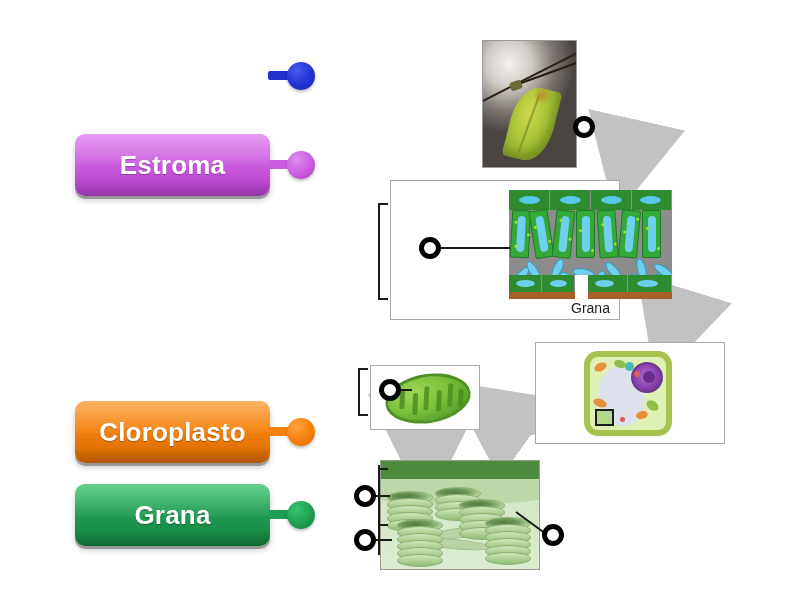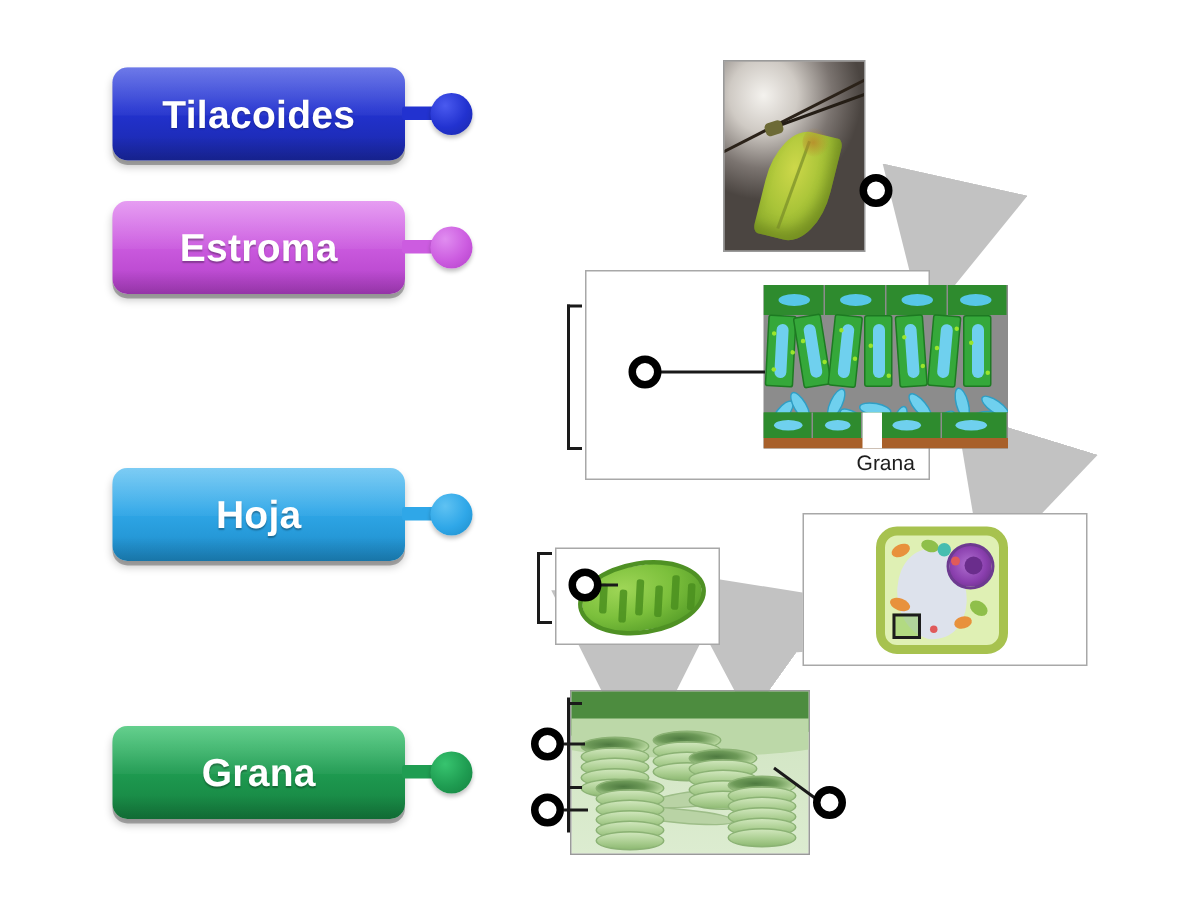--- a/index.html
+++ b/index.html
@@ -184,44 +184,41 @@
   .bracket{position:absolute;border:2px solid #1a1a1a;border-right:none;box-sizing:border-box;}
 </style>
 </head>
 <body>
 
 <div id="stage">
 
   <div class="labels">
 
     <div class="label-row" style="top:45px">
-      <div class="label-chip" style="background:linear-gradient(180deg,#3a4ae0 0%,#2232d0 45%,#1a28a8 100%);">
-        <span class="label-text">Tilacoides</span>
-      </div>
       <div class="connector" style="background:#2232d0"></div>
       <div class="knob" style="background:radial-gradient(circle at 35% 30%, #4a5aef 0%, #2232d0 55%, #1a28a8 100%)"></div>
     </div>
 
     <div class="label-row" style="top:134px">
       <div class="label-chip" style="background:linear-gradient(180deg,#dd7bee 0%,#cc5ce0 45%,#b23fc8 100%);text-align:center;">
         <span class="label-text">Estroma</span>
       </div>
       <div class="connector" style="background:#cc5ce0"></div>
       <div class="knob" style="background:radial-gradient(circle at 35% 30%, #e08df0 0%, #cc5ce0 55%, #b23fc8 100%)"></div>
     </div>
 
 
-    <div class="label-row" style="top:312px">
-      <div class="label-chip" style="background:linear-gradient(180deg,#4fbaf0 0%,#2fa7e8 45%,#1d8cc9 100%);">
-        <span class="label-text">Hoja</span>
-      </div>
-      <div class="connector" style="background:#2fa7e8"></div>
-      <div class="knob" style="background:radial-gradient(circle at 35% 30%, #5fc2f2 0%, #2fa7e8 55%, #1d8cc9 100%)"></div>
-    </div>
-
+
+    <div class="label-row" style="top:401px">
+      <div class="label-chip" style="background:linear-gradient(180deg,#fb9a2e 0%,#f5810c 45%,#d46800 100%);">
+        <span class="label-text">Cloroplasto</span>
+      </div>
+      <div class="connector" style="background:#f5810c"></div>
+      <div class="knob" style="background:radial-gradient(circle at 35% 30%, #ffa33c 0%, #f5810c 55%, #d46800 100%)"></div>
+    </div>
 
     <div class="label-row" style="top:484px">
       <div class="label-chip" style="background:linear-gradient(180deg,#2fbf66 0%,#1f9d52 45%,#15803f 100%);">
         <span class="label-text">Grana</span>
       </div>
       <div class="connector" style="background:#1f9d52"></div>
       <div class="knob" style="background:radial-gradient(circle at 35% 30%, #37c46f 0%, #1f9d52 55%, #15803f 100%)"></div>
     </div>
   </div>
 

